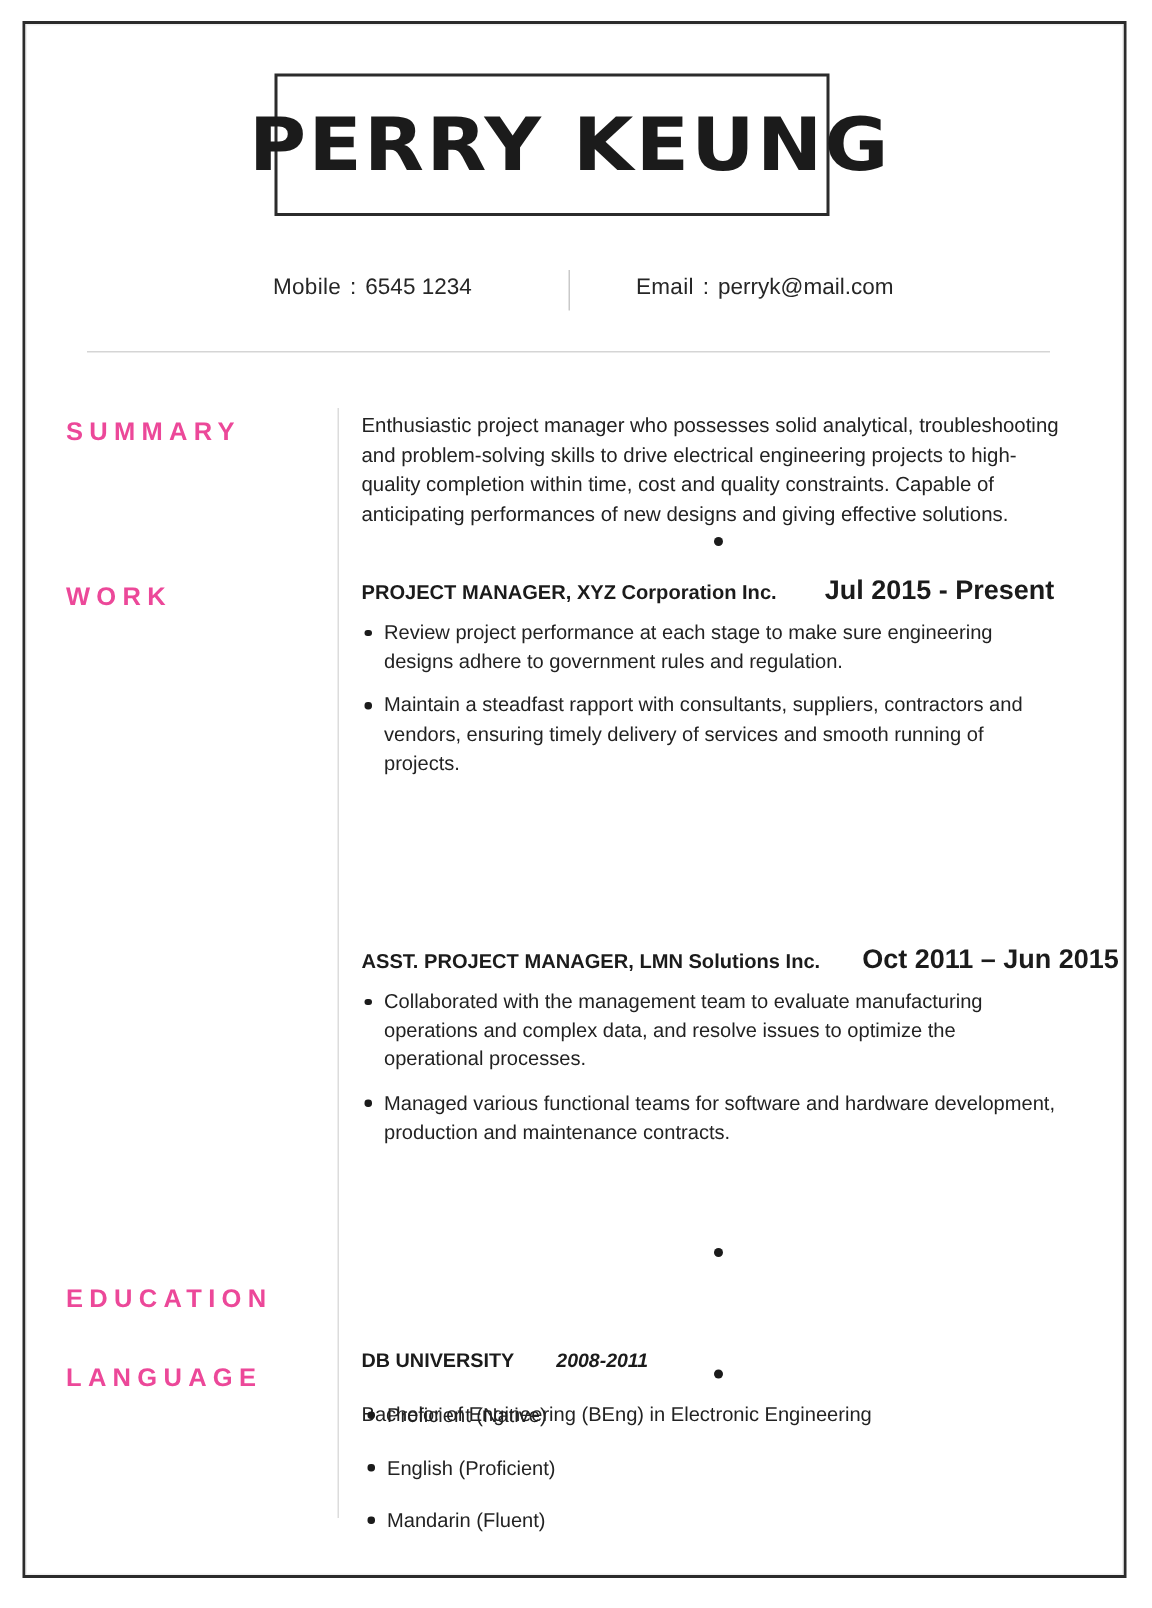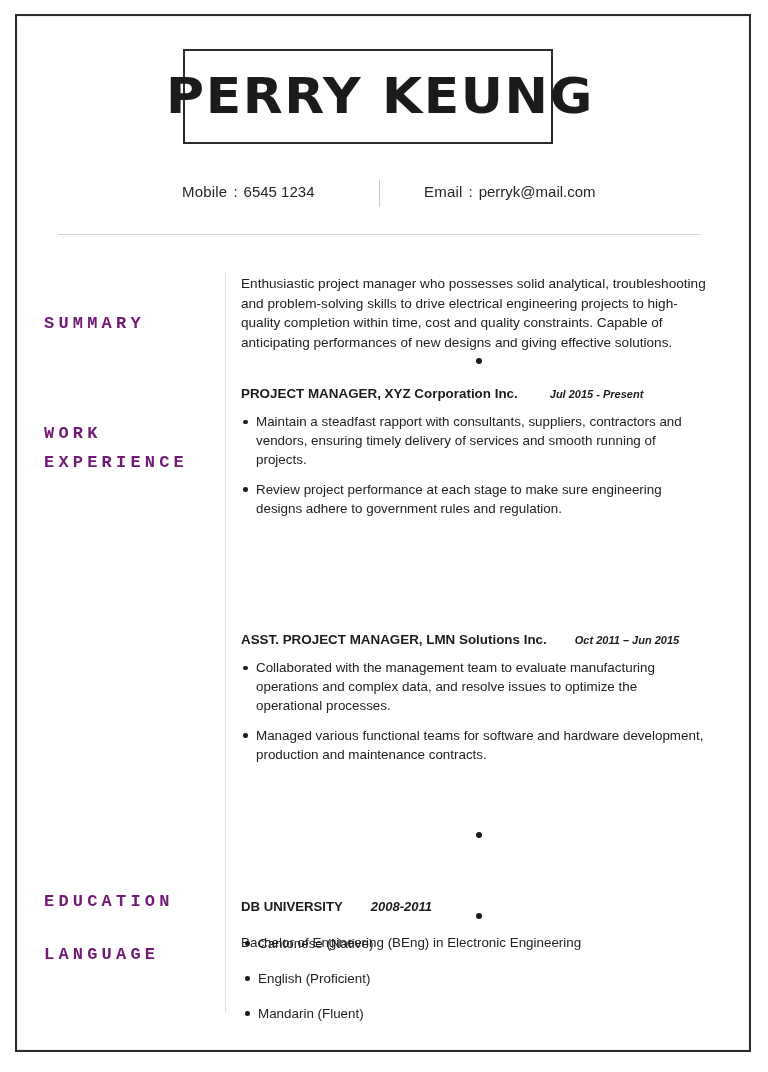--- a/index.html
+++ b/index.html
@@ -116,27 +116,26 @@
     width: 1px;
     height: 740px;
     background: #dcdcdc;
   }
 
   
   .sec-head {
     position: absolute;
     left: 44px;
     width: 175px;
-    font-family: Liberation Mono, monospace;
+    font-family: Liberation Sans, sans-serif;
     font-weight: bold;
     font-size: 17px;
     line-height: 27px;
     letter-spacing: 4.2px;
-    color: #701a75;
-    margin-top: 36px;
+    color: #ec4899;
   }
   .sec-head.two-line { line-height: 29px; }
 
   
   .col-right {
     position: absolute;
     left: 241px;
     width: 466px;
   }
   .para {
@@ -146,23 +145,22 @@
   }
 
   .job-head {
     font-size: 13.4px;
     line-height: 19px;
     font-weight: bold;
     color: #1b1b1b;
     white-space: nowrap;
   }
   .job-head .job-date {
-    font-style: italic;
-    font-weight: bold;
-    font-size: 11px;
+    font-weight: bold;
+    font-size: 18px;
   }
 
   ul.bullets {
     list-style: none;
     margin: 0;
     padding: 0;
   }
   ul.bullets li {
     position: relative;
     padding-left: 15px;
@@ -259,33 +257,32 @@
 
 <div class="top-rule"></div>
 <div class="v-divider"></div>
 
 <div class="sec-head" style="top:274px;">SUMMARY</div>
 <div class="col-right para" style="top:274px;">Enthusiastic project manager who possesses solid analytical, troubleshooting and problem-solving skills to drive electrical engineering projects to high-quality completion within time, cost and quality constraints. Capable of anticipating performances of new designs and giving effective solutions.</div>
 <div class="dot-sep" style="top:358px;"></div>
 
 <div class="sec-head two-line" style="top:383px;">
   <div>WORK</div>
-  <div>EXPERIENCE</div>
 </div>
 
 <div class="col-right" style="top:384px;">
   <div class="job-head">
     <span>PROJECT MANAGER, XYZ Corporation Inc.</span><span class="job-date" style="margin-left:32px;">Jul 2015 - Present</span>
   </div>
 </div>
 
 <div class="col-right" style="top:412px;">
   <ul class="bullets">
+    <li>Review project performance at each stage to make sure engineering designs adhere to government rules and regulation.</li>
     <li>Maintain a steadfast rapport with consultants, suppliers, contractors and vendors, ensuring timely delivery of services and smooth running of projects.</li>
-    <li>Review project performance at each stage to make sure engineering designs adhere to government rules and regulation.</li>
   </ul>
 </div>
 
 <div class="col-right" style="top:630px;">
   <div class="job-head">
     <span>ASST. PROJECT MANAGER, LMN Solutions Inc.</span><span class="job-date" style="margin-left:28px;">Oct 2011 – Jun 2015</span>
   </div>
 </div>
 
 <div class="col-right" style="top:658px;">
@@ -303,17 +300,17 @@
     <span>DB UNIVERSITY</span><span class="edu-date">2008-2011</span>
   </div>
   <div class="edu-degree">Bachelor of Engineering (BEng) in Electronic Engineering</div>
 </div>
 
 <div class="dot-sep" style="top:913px;"></div>
 
 <div class="sec-head" style="top:905px;">LANGUAGE</div>
 <div class="col-right" style="top:934px;">
   <ul class="lang-list">
-    <li>Cantonese (Native)</li>
+    <li>Proficient (Native)</li>
     <li>English (Proficient)</li>
     <li>Mandarin (Fluent)</li>
   </ul>
 </div>
 
 </body></html>

